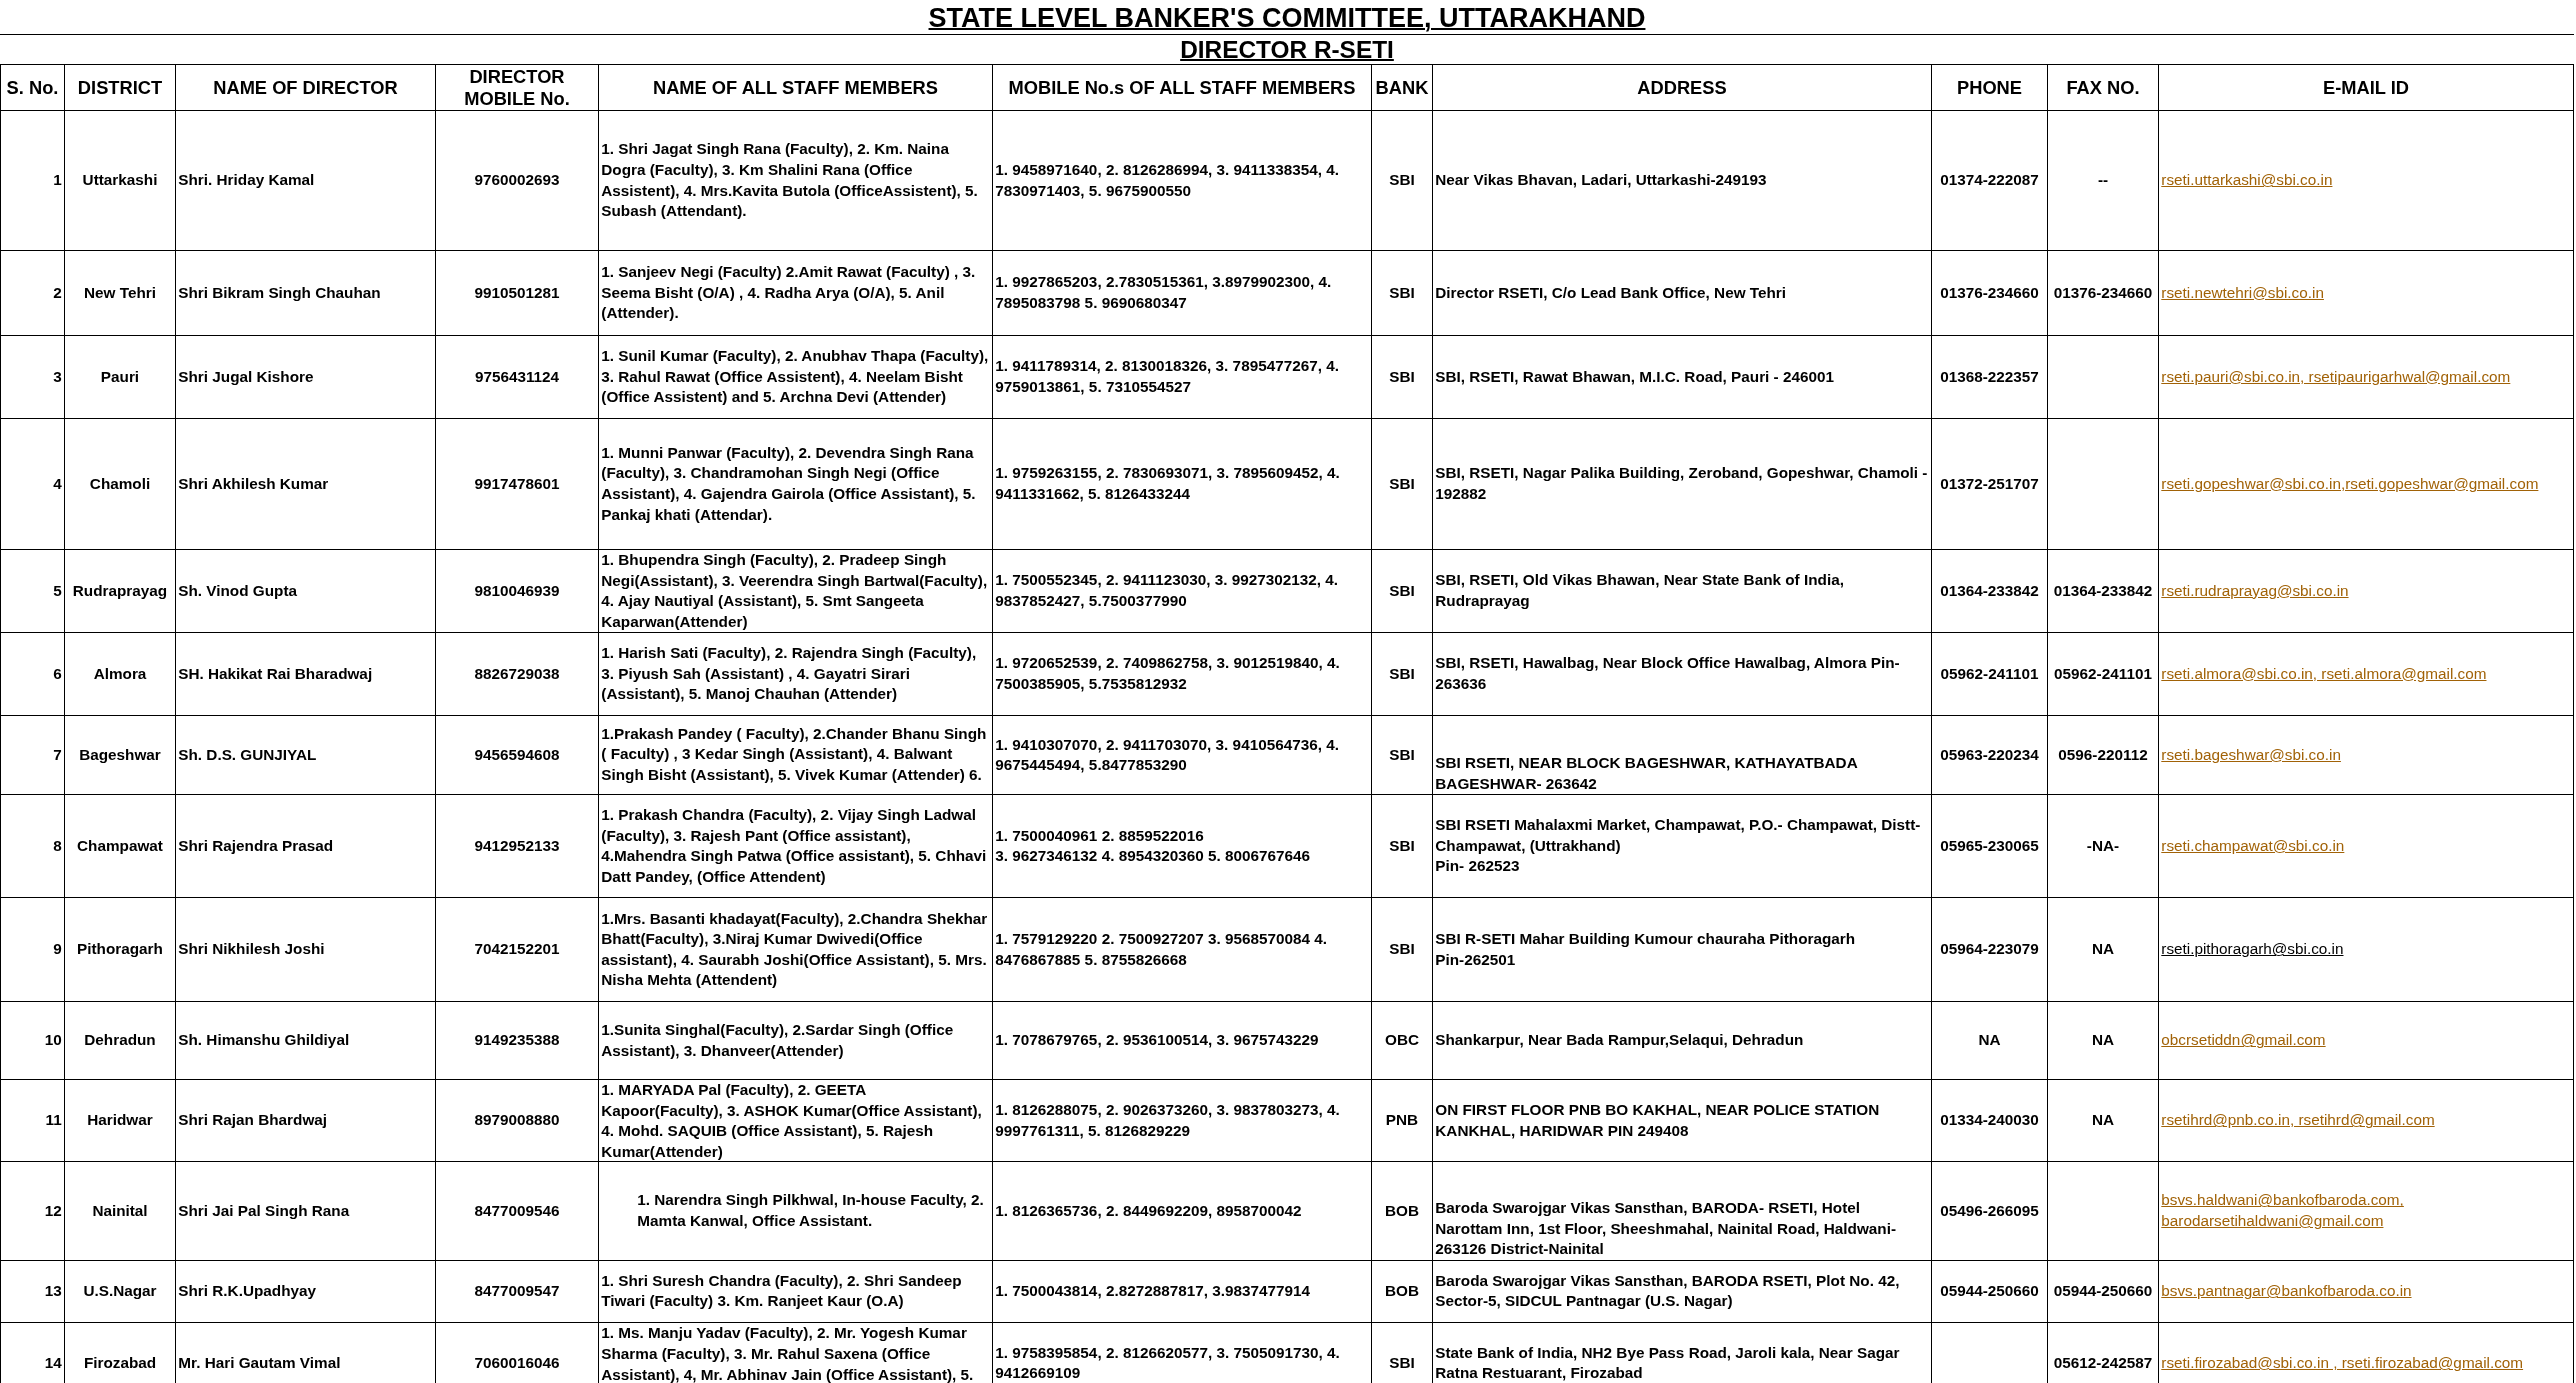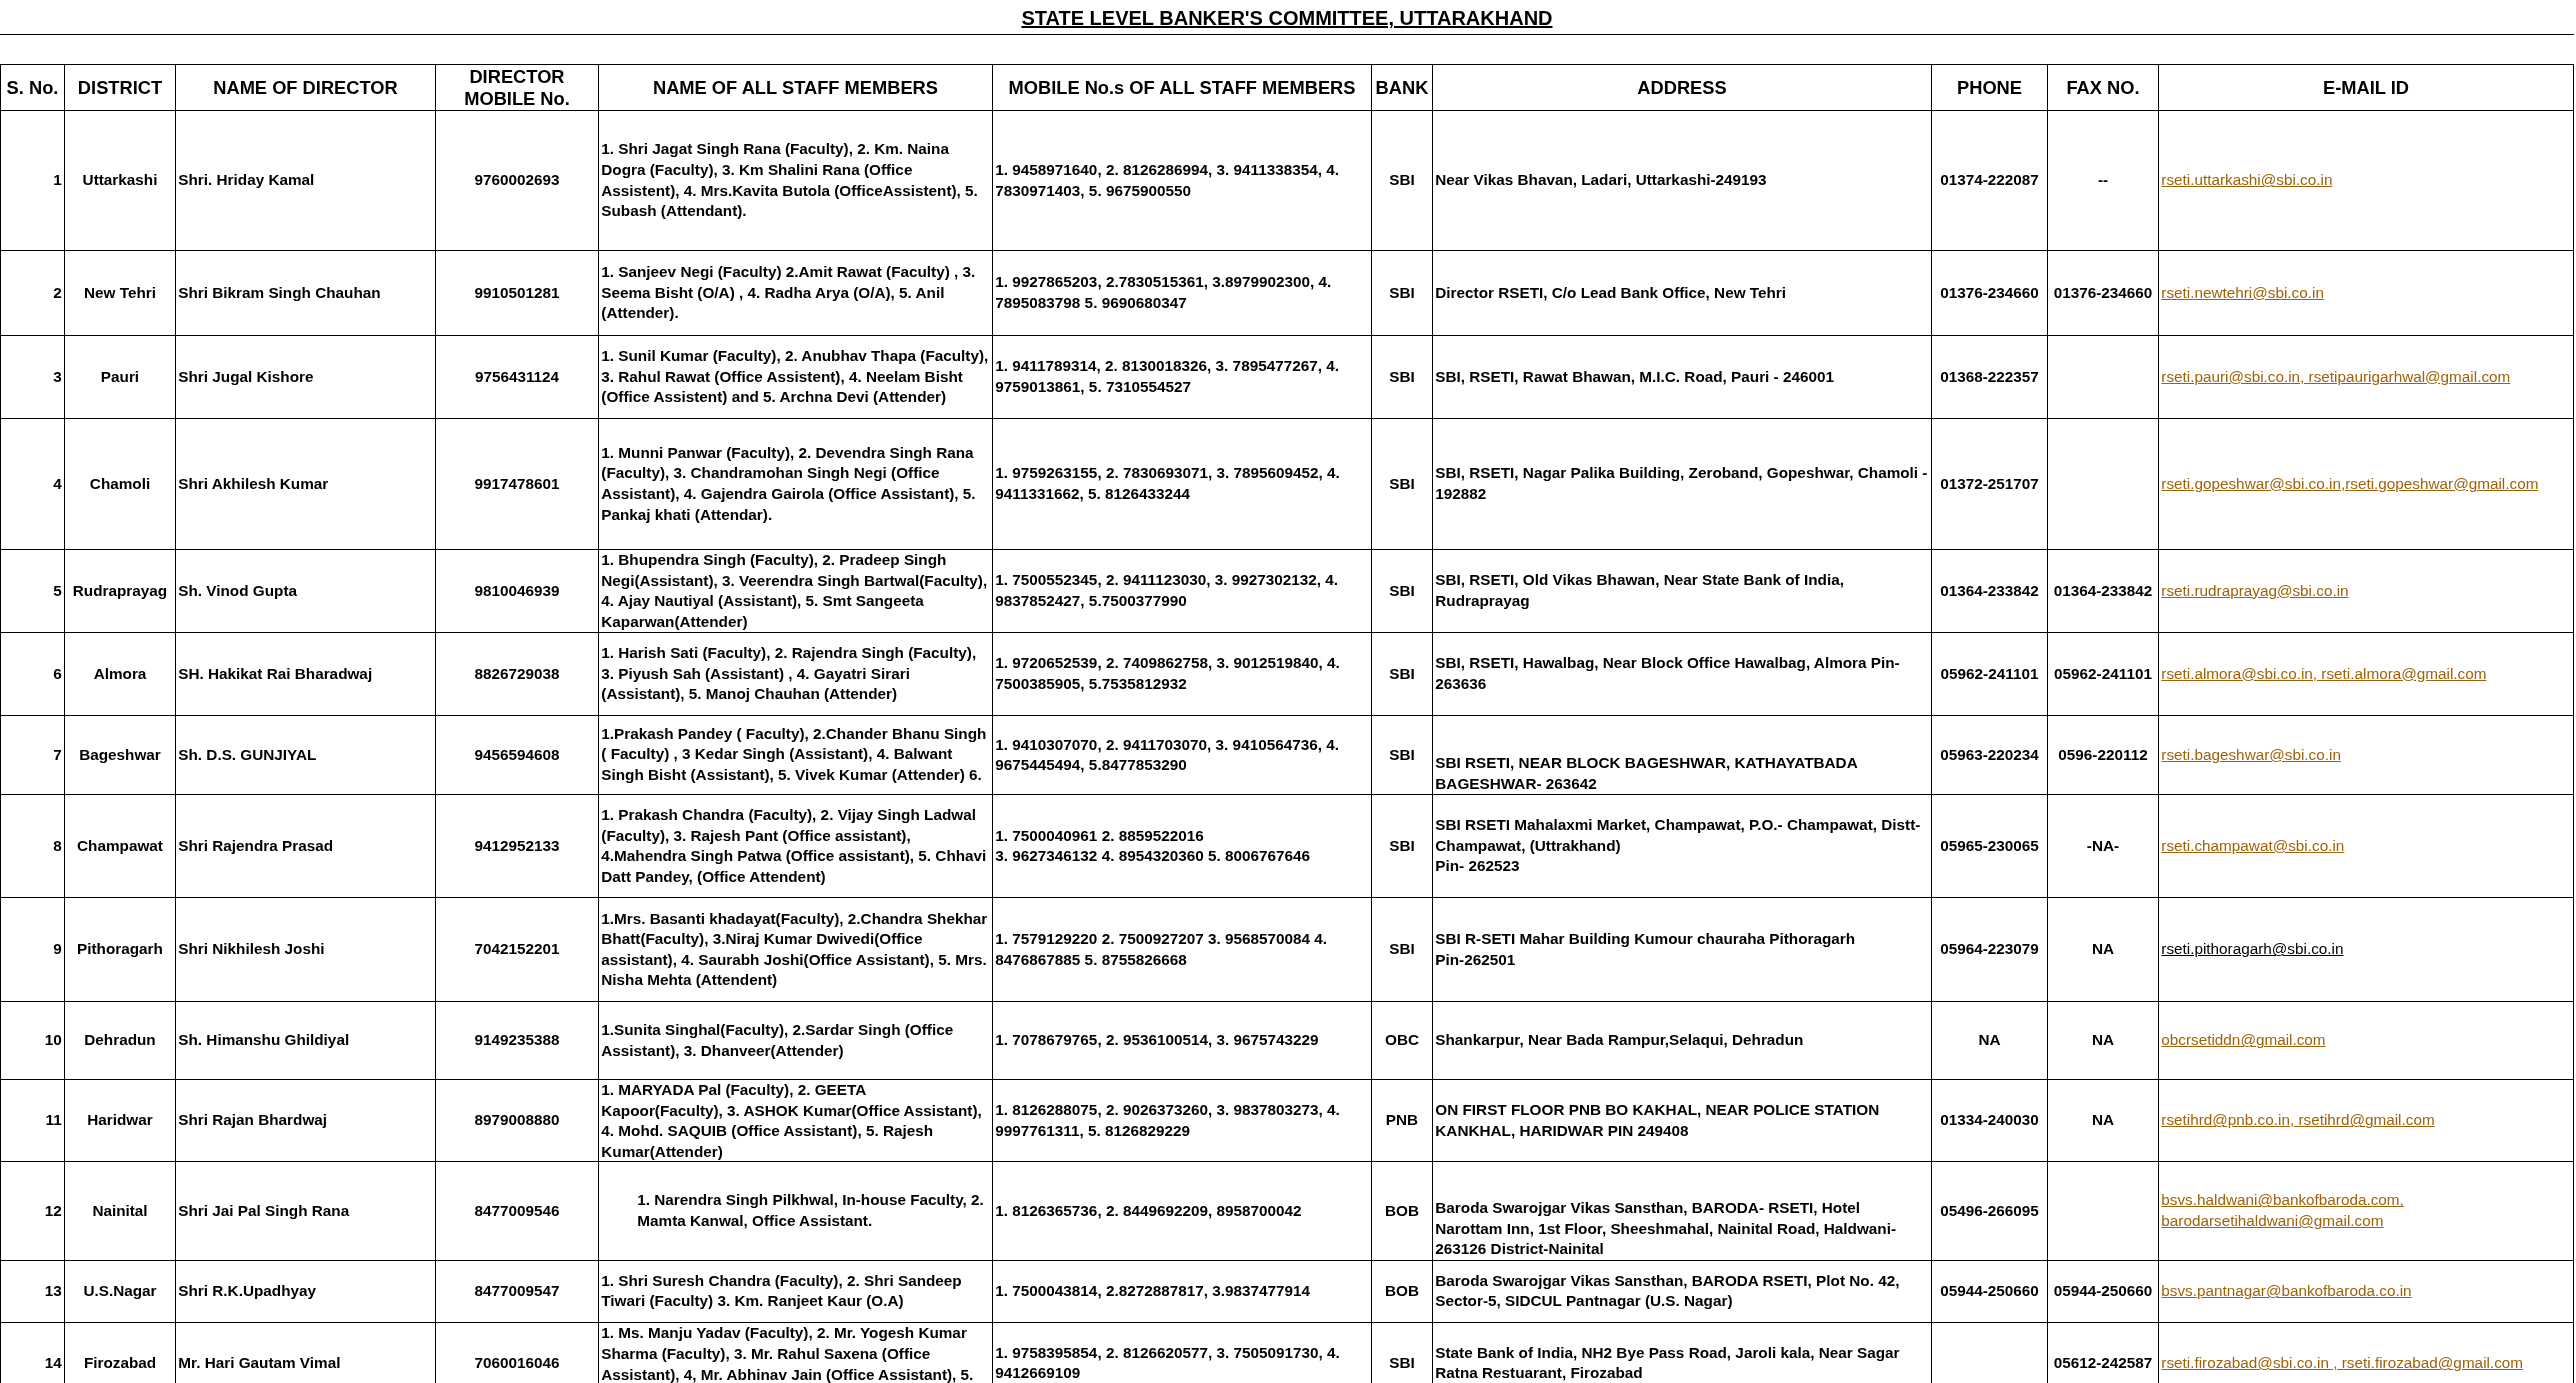--- a/index.html
+++ b/index.html
@@ -1,40 +1,41 @@
 <!DOCTYPE html>
 <html style="font-size:12.2px"><head>
 <meta charset="utf-8">
 <style>
   html, body { margin:0; padding:0; background:#ffffff; }
   body { width:2576px; height:1383px; overflow:hidden; position:relative;
          font-family:"Liberation Sans", sans-serif; color:#000; }
   .sheet { position:absolute; left:0; top:0; width:2574px; height:1383px; }
   .title-row { position:absolute; left:0; width:2574px; text-align:center; font-weight:bold;
                text-decoration:underline; text-decoration-thickness:2.3px; }
-  #t1 { top:0; height:34px; line-height:37px; font-size:20px; border-bottom:1.5px solid #000; }
+  #t1 { top:0; height:34px; line-height:37px; font-size:27px; border-bottom:1.5px solid #000; }
   #t2 { top:35px; height:29px; line-height:30.5px; font-size:24.4px; border-bottom:1.5px solid #000; }
   table { position:absolute; left:0; top:64px; border-collapse:collapse; table-layout:fixed;
           width:2574px; font-size:15.3px; font-weight:bold; }
   td, th { border-left:0.8px solid #000; border-right:0.8px solid #000; padding:0 2.3px;
            overflow:hidden; vertical-align:middle; line-height:20.6px; }
   th { border-top:1.5px solid #000; border-bottom:1.5px solid #000; font-size:18.3px; text-align:center; height:45px; line-height:22px; }
   tr.row td { border-bottom:1.5px solid #000; }
   .c { text-align:center; }
   .r { text-align:right; }
   .l { text-align:left; }
   .email a, .email span { color:#a16207; text-decoration:underline; font-weight:normal; font-size:15.3px; }
   .email .plain { color:#000; }
   .cellwrap { max-height:100%; overflow:hidden; }
 </style>
 </head>
 <body>
 
 <div class="sheet">
   <div id="t1" class="title-row">STATE LEVEL BANKER'S COMMITTEE, UTTARAKHAND</div>
+  <div id="t2" class="title-row">DIRECTOR R-SETI</div>
 
   <table>
     <colgroup>
       <col style="width:64px">
         <col style="width:111px">
         <col style="width:260px">
         <col style="width:163px">
       <col style="width:394px">
         <col style="width:379px">
         <col style="width:61px">

